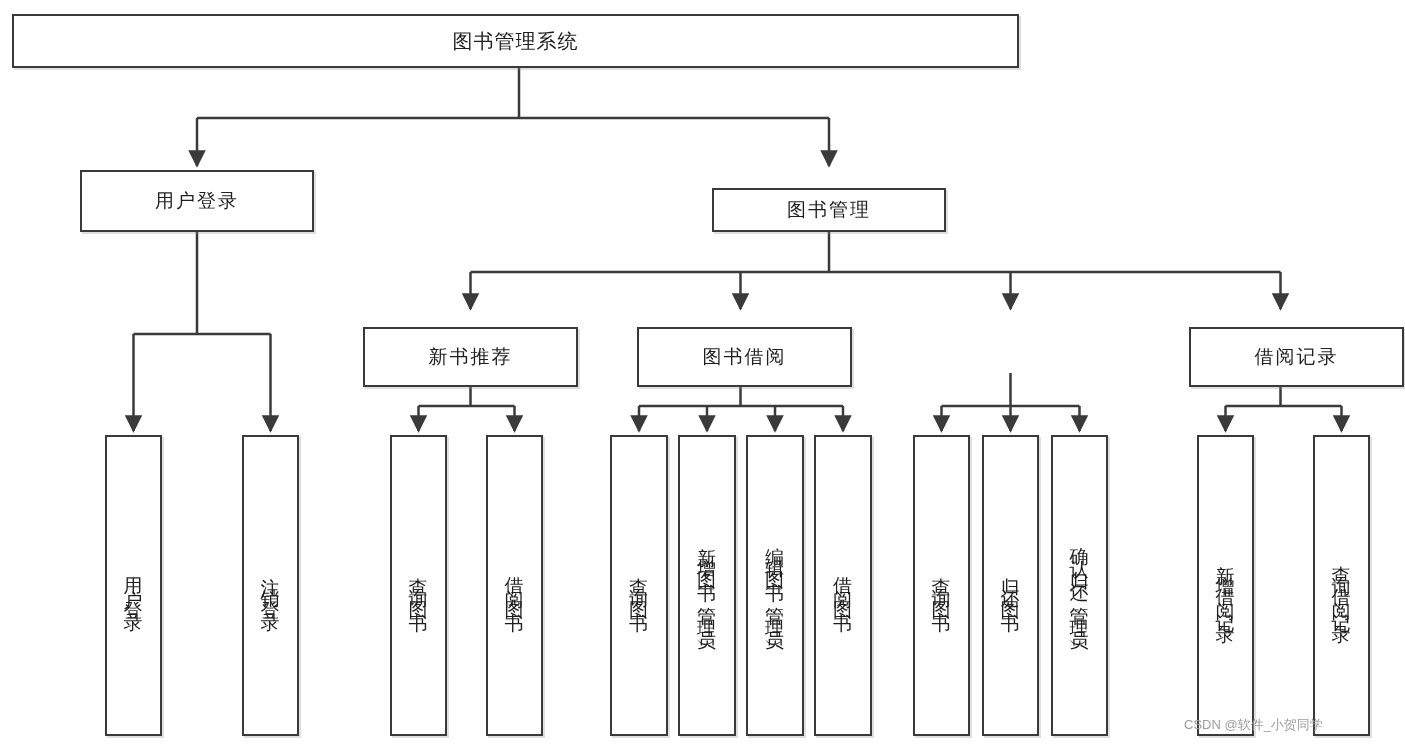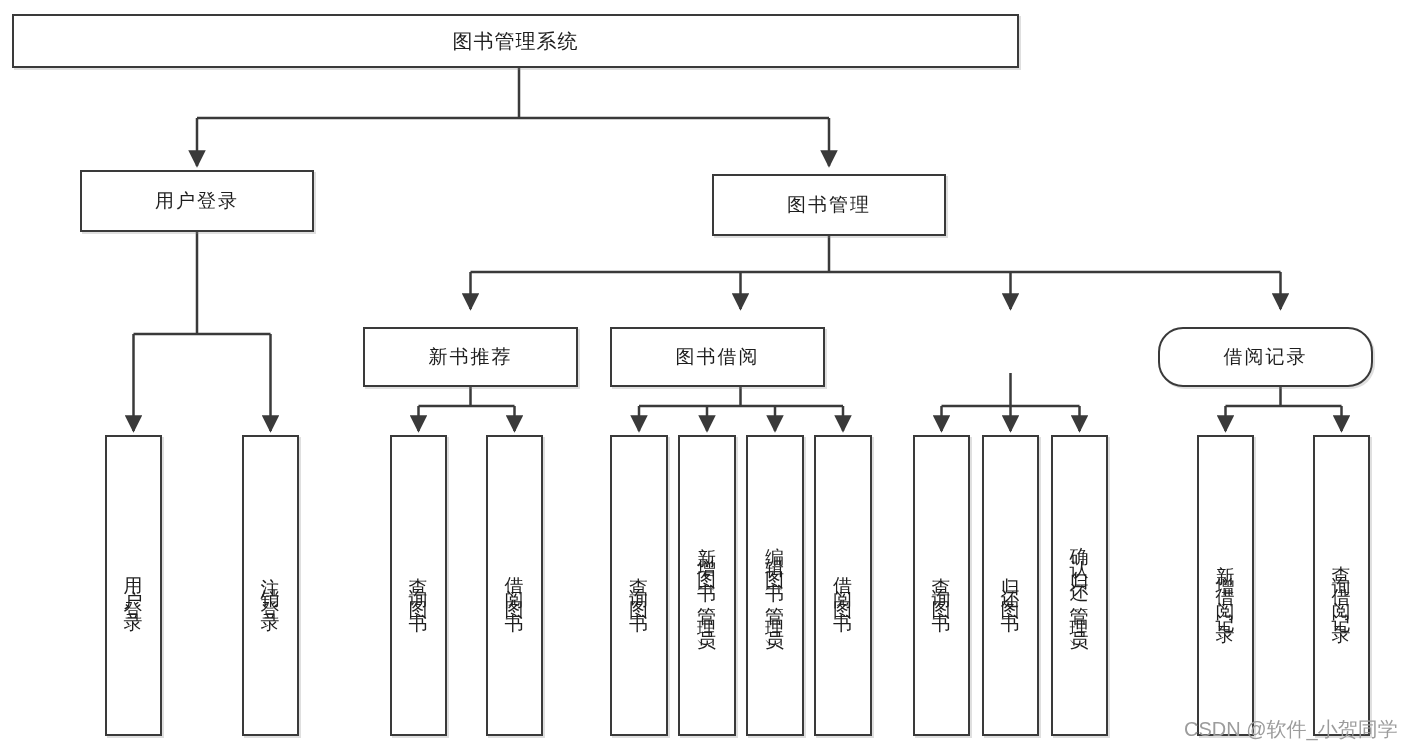--- a/index.html
+++ b/index.html
@@ -12,40 +12,40 @@
   svg.connectors { position:absolute; left:0; top:0; width:1405px; height:747px; }
   .node {
     position:absolute; background:#ffffff; border:2px solid #3a3a3a;
     display:flex; align-items:center; justify-content:center;
     box-shadow:2px 2px 0 rgba(140,140,140,0.28);
   }
   .h-node span { font-size:19px; letter-spacing:2px; white-space:nowrap; color:#1e1e1e; }
   .root-node { left:12px; top:14px; width:1007px; height:54px; }
   .root-node span { font-size:20px; letter-spacing:1px; }
   .n-user-login { left:80px;  top:170px; width:234px; height:62px; }
-  .n-book-mgmt  { left:712px; top:174px; width:234px; height:62px; }
+  .n-book-mgmt  { left:712px; top:188px; width:234px; height:44px; }
   .lvl3 { top:313px; width:215px; height:60px;margin-top:14px; }
   .n-new-rec    { left:363px; }
-  .n-borrowing  { left:610px; }
+  .n-borrowing  { left:637px; }
   .n-current    { left:903px; }
-  .n-records    { left:1158px;border-radius:25px; }
+  .n-records    { left:1189px; }
   .v-node { top:435px; width:57px; height:301px; }
   .v-node span {
     writing-mode:vertical-rl; text-orientation:mixed;
     font-size:19px; letter-spacing:12px; line-height:1; color:#1e1e1e;
   }
   .l-1 { left:105px; }  .l-2 { left:242px; }
   .l-3 { left:390px; }  .l-4 { left:486px; }
   .l-5 { left:610px; width:58px; } .l-6 { left:678px; width:58px; }
   .l-7 { left:746px; width:58px; } .l-8 { left:814px; width:58px; }
   .l-9 { left:913px; }  .l-10 { left:982px; } .l-11 { left:1051px; }
   .l-12 { left:1197px; } .l-13 { left:1313px; }
   .watermark {
     position:absolute; left:1184px; top:716px;
-    font-size:20px; color:#9c9c9c; white-space:nowrap; z-index:5;
+    font-size:13px; color:#9c9c9c; white-space:nowrap; z-index:5;
   }
 </style>
 </head>
 <body>
 
 <div class="canvas">
 
   <svg class="connectors" viewBox="0 0 1405 747" xmlns="http://www.w3.org/2000/svg">
     <defs>
       <marker id="arrow" viewBox="0 0 10 10" refX="9" refY="5" markerWidth="7" markerHeight="7" orient="auto-start-reverse">

